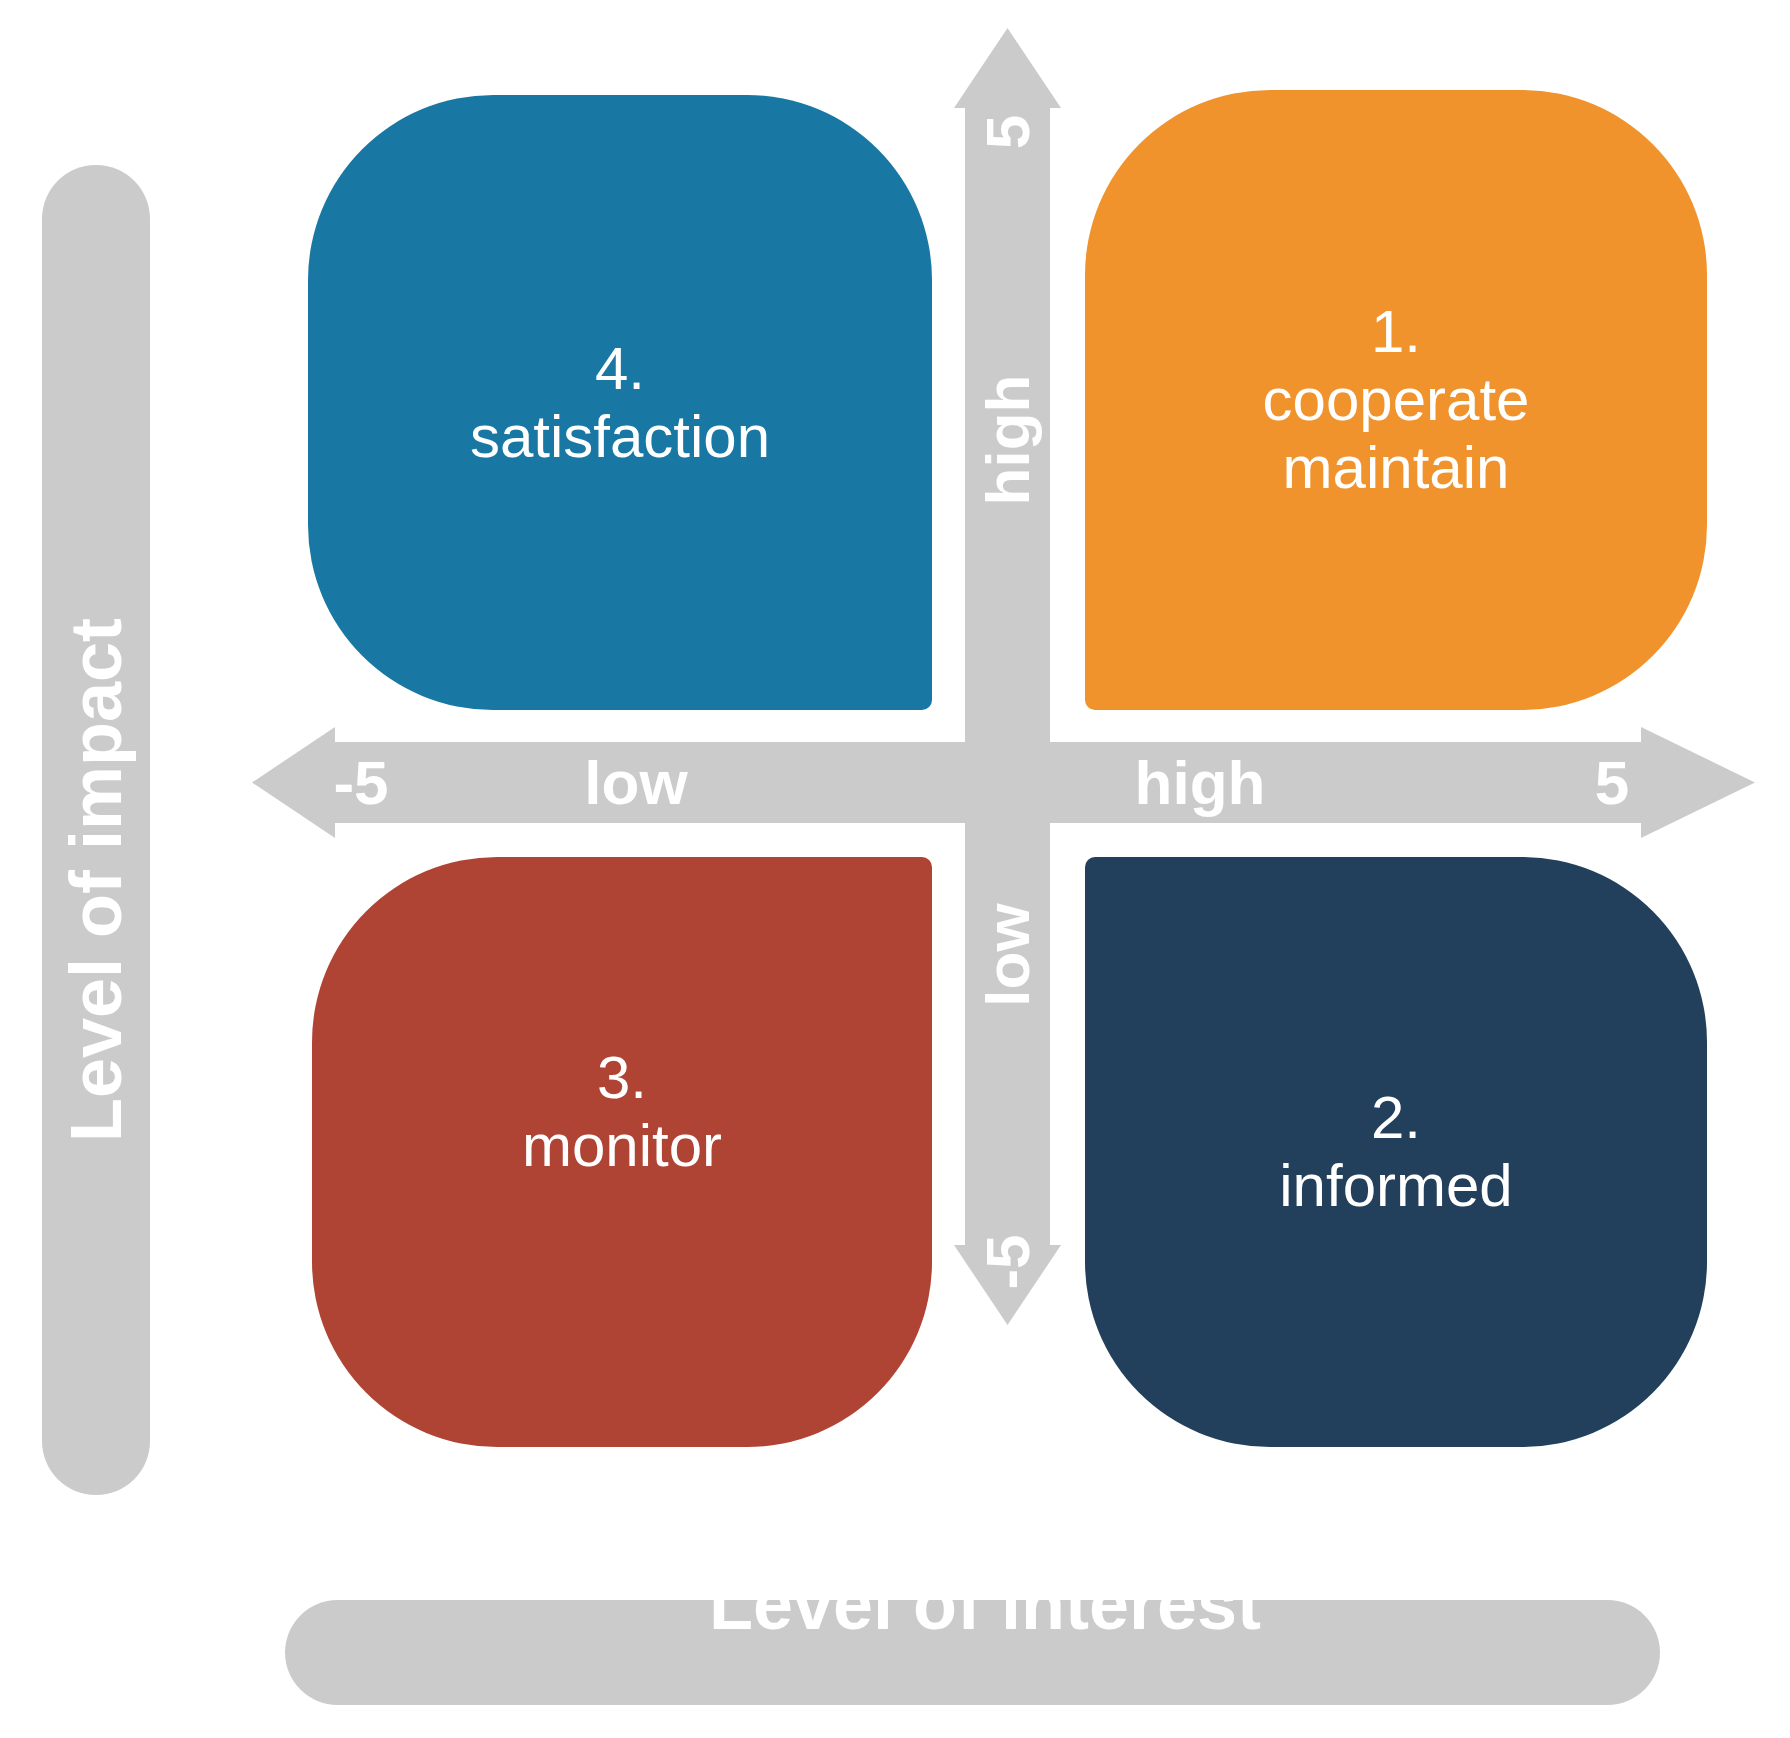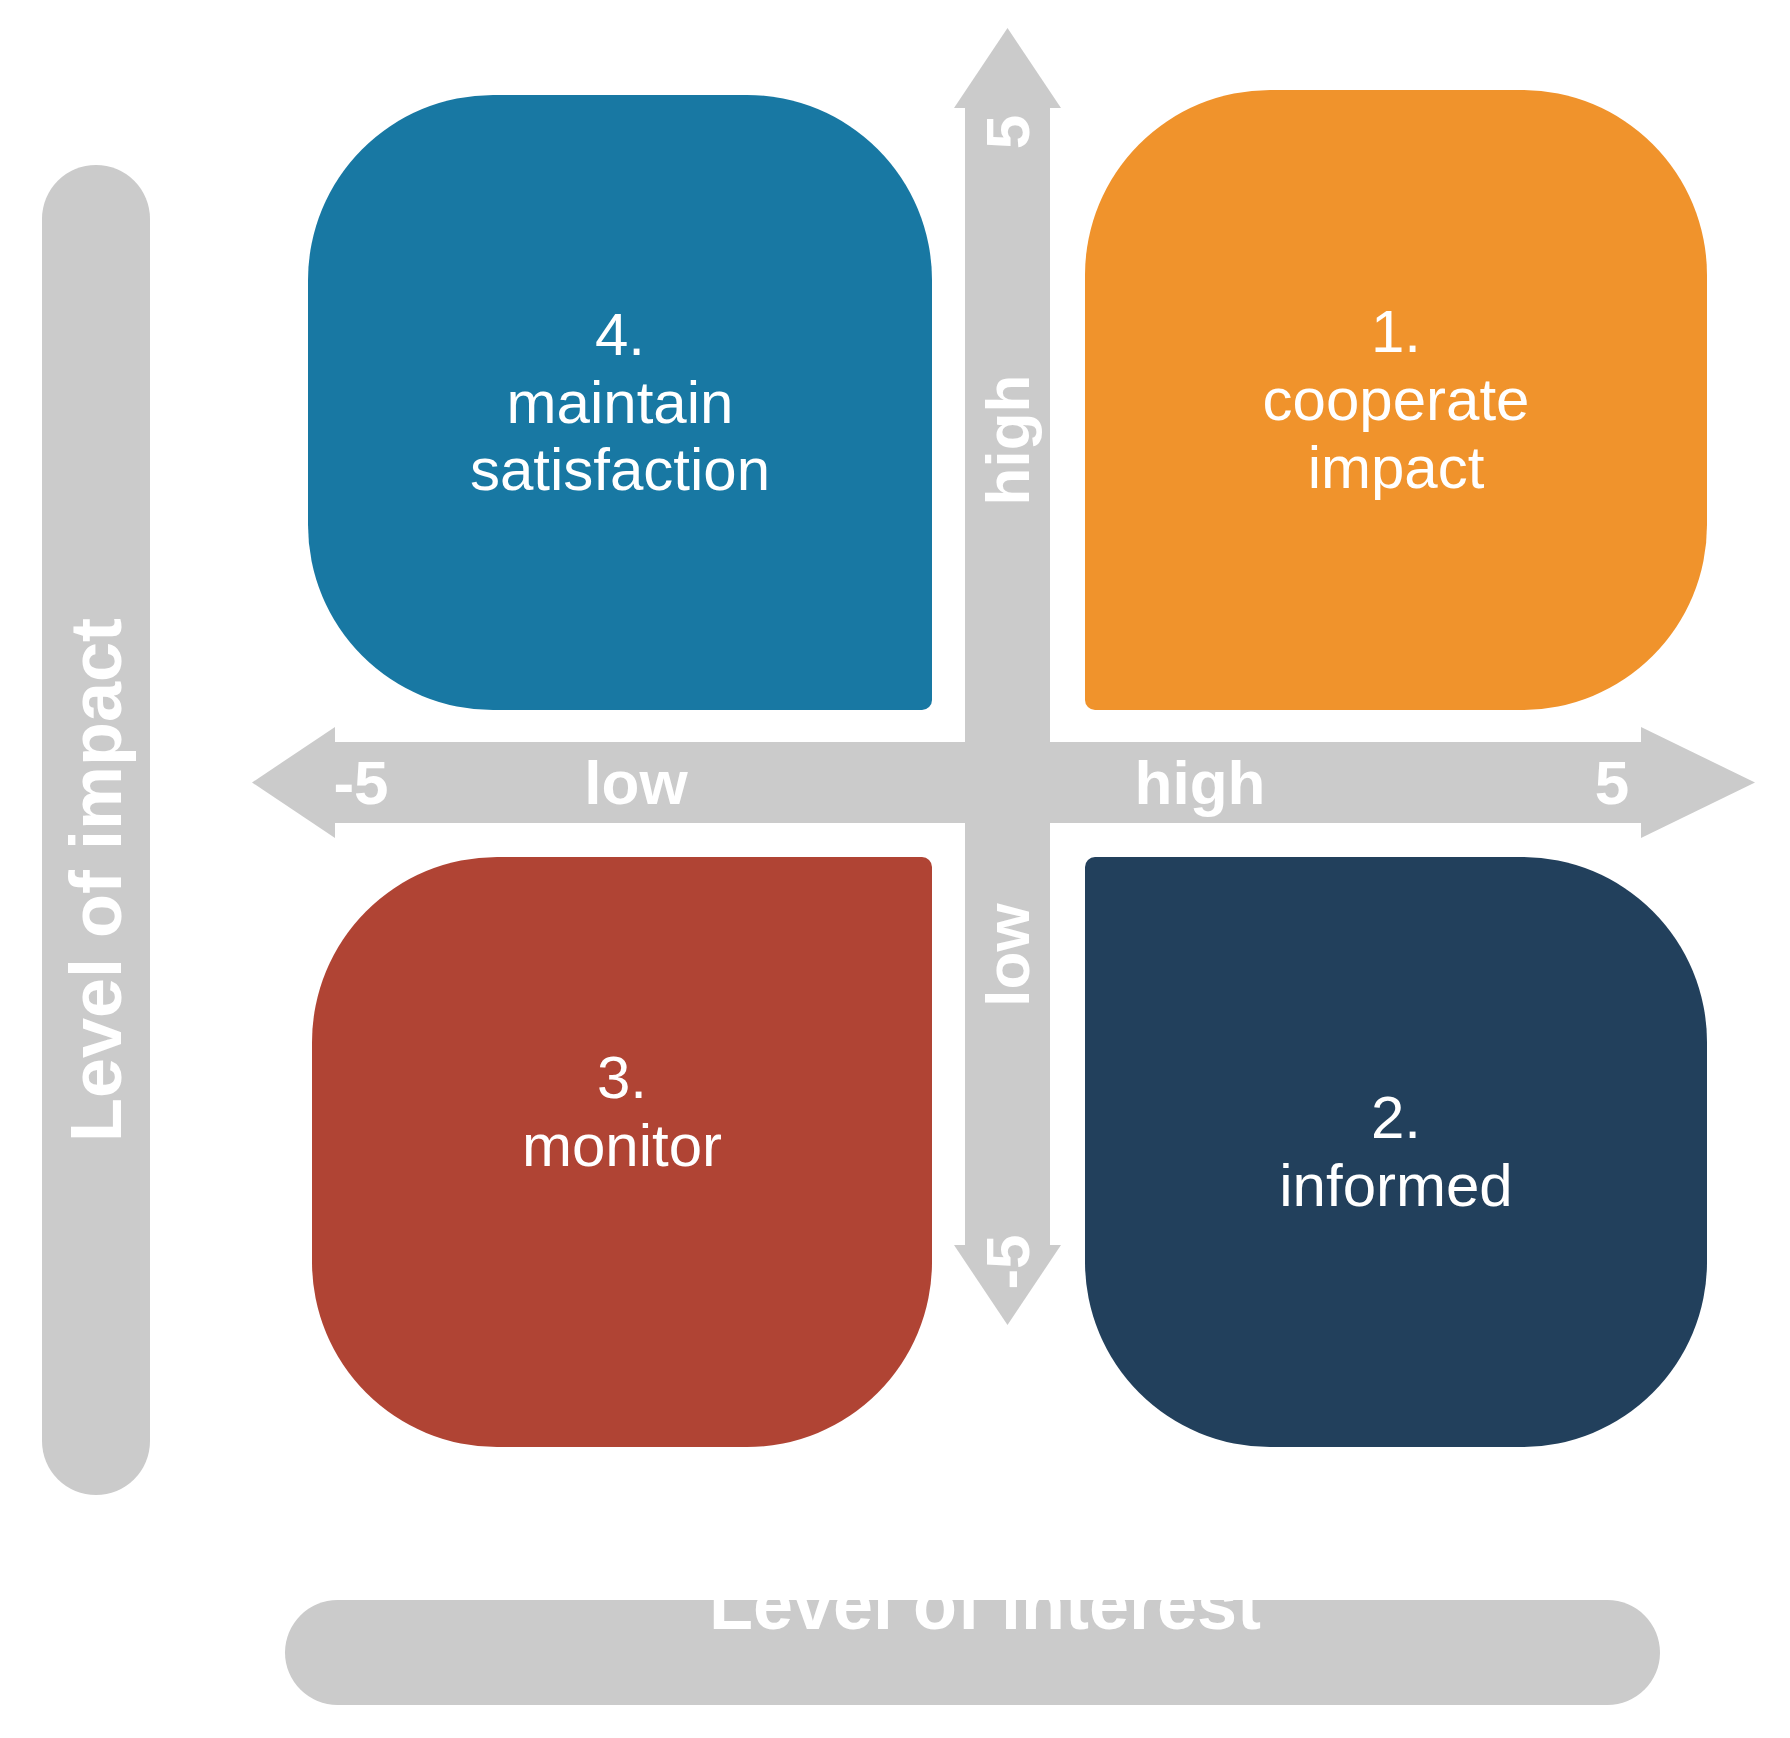--- a/index.html
+++ b/index.html
@@ -78,28 +78,27 @@
   <div class="abs axis-bar vaxis-bar"></div>
   <div class="abs arrow arrow-up"></div>
   <div class="abs arrow arrow-down"></div>
   <span class="axis-tick v-tick" style="left:1007px; top:132px;">5</span>
   <span class="axis-tick v-tick" style="left:1007px; top:440px;">high</span>
   <span class="axis-tick v-tick" style="left:1007px; top:955px;">low</span>
   <span class="axis-tick v-tick" style="left:1007px; top:1262px;">-5</span>
 
   <div class="quad quad-blue" style="background: rgb(24, 120, 163);">
     <span class="q-line">4.</span>
-    <span class="q-line">maintain</span>
     <span class="q-line">satisfaction</span>
   </div>
 
   <div class="quad quad-orange" style="background: rgb(240, 147, 44);">
     <span class="q-line">1.</span>
     <span class="q-line">cooperate</span>
-    <span class="q-line">impact</span>
+    <span class="q-line">maintain</span>
   </div>
 
   <div class="quad quad-red" style="background: rgb(176, 68, 52);">
     <span class="q-line">3.</span>
     <span class="q-line">monitor</span>
 
   </div>
 
   <div class="quad quad-navy" style="background: rgb(34, 64, 92);">
     <span class="q-line">2.</span>

